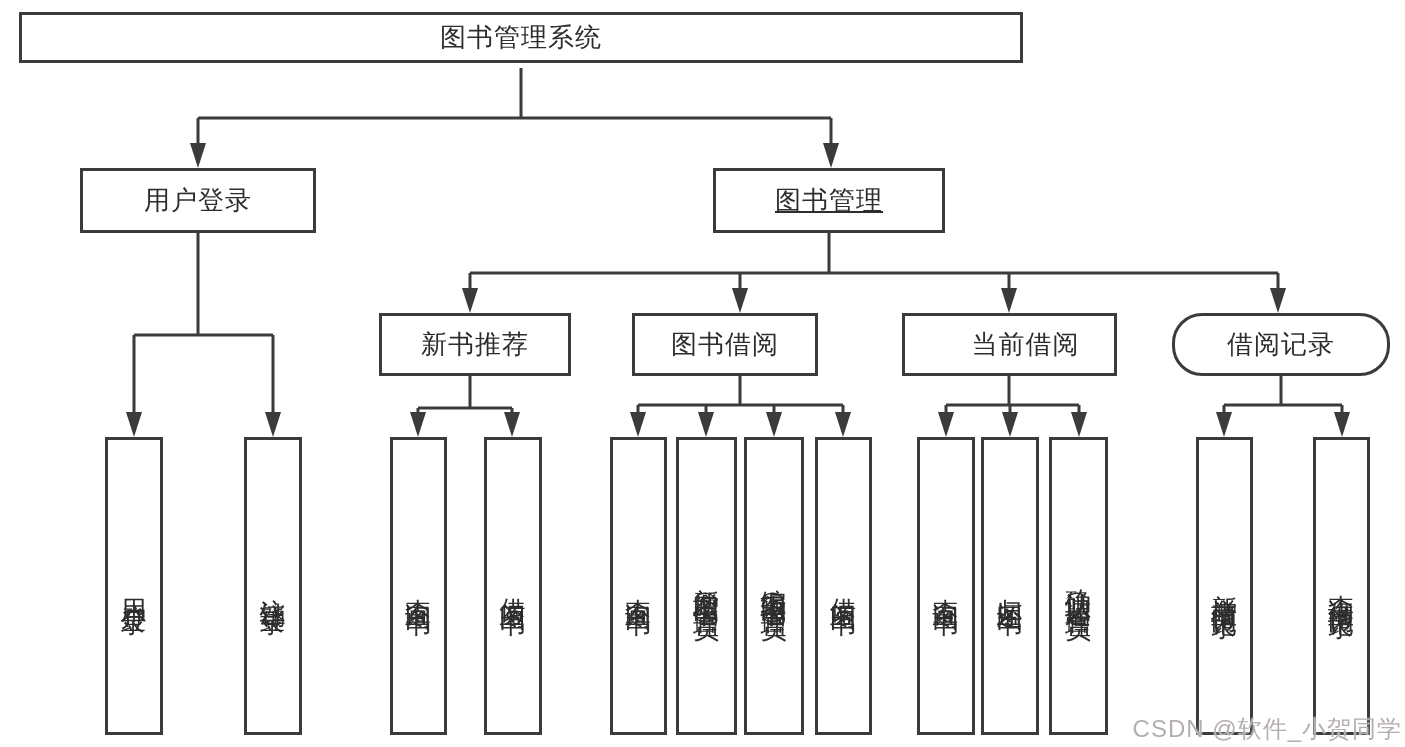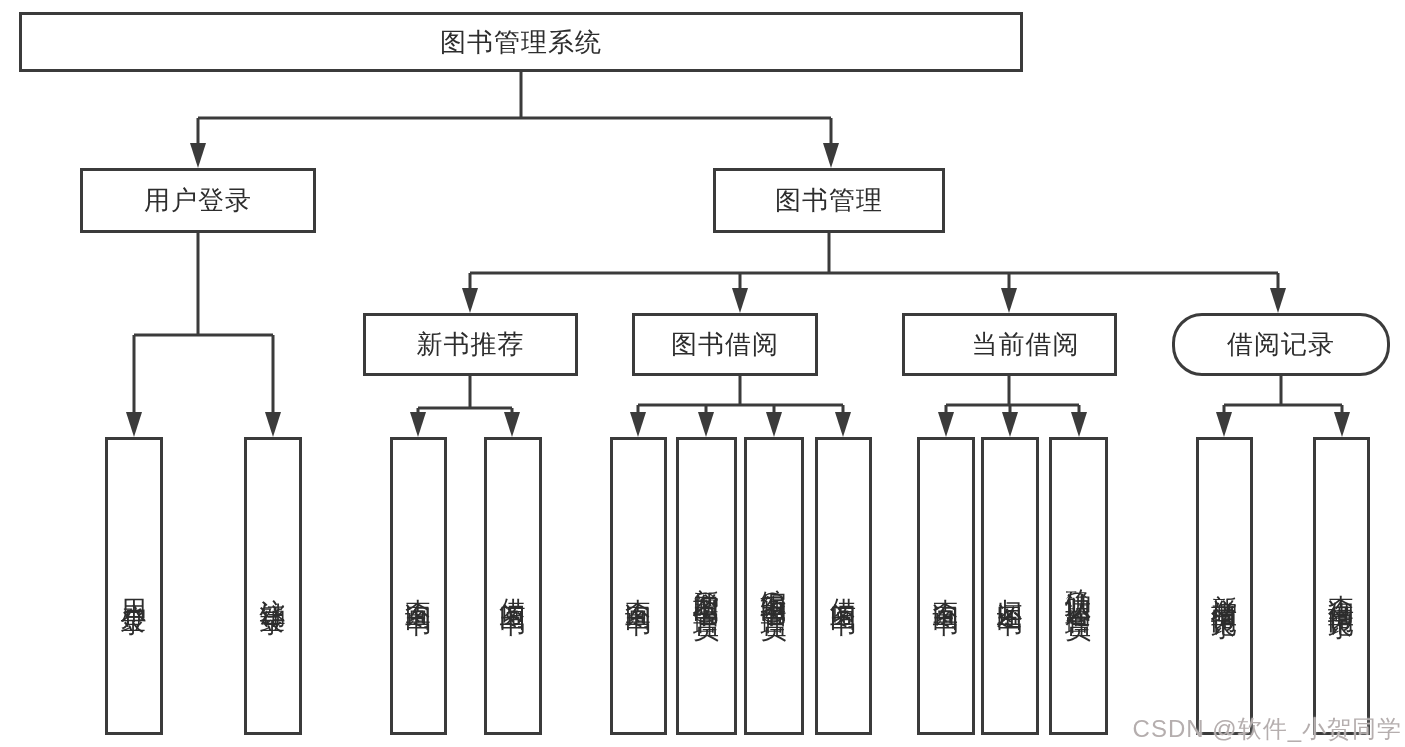--- a/index.html
+++ b/index.html
@@ -24,21 +24,21 @@
     position:absolute;
     box-sizing:border-box;
     border:3px solid var(--line);
     background:var(--background);
     display:flex;align-items:center;justify-content:center;
     z-index:1;
     font-size:26px;
     letter-spacing:1px;
     white-space:nowrap;
   }
-  .root{left:19px;top:12px;width:1004px;height:60px;}
+  .root{left:19px;top:12px;width:1004px;height:51px;}
   .l2{top:168px;height:65px;}
   .l3{top:313px;height:63px;}
   .leaf{top:437px;height:298px;}
   .leaf span{
     writing-mode:vertical-rl;
     text-orientation:mixed;
     letter-spacing:4px;
     line-height:1;
     white-space:nowrap;
   }
@@ -108,25 +108,25 @@
     </g>
   </svg>
 
   <div class="node root">
     <span>图书管理系统</span>
   </div>
 
   <div class="node l2" style="left:80px;width:236px;">
     <span>用户登录</span>
   </div>
-  <div class="node l2" style="left:713px;width:232px;">
+  <div class="node l2" style="left:713px;width:232px;text-decoration:underline;">
     <span>图书管理</span>
   </div>
 
-  <div class="node l3" style="left:363px;width:215px;">
+  <div class="node l3" style="left:379px;width:192px;">
     <span>新书推荐</span>
   </div>
   <div class="node l3" style="left:632px;width:186px;">
     <span>图书借阅</span>
   </div>
   <div class="node l3" style="left:902px;width:215px;padding-left:32px;">
     <span>当前借阅</span>
   </div>
   <div class="node l3" style="left:1172px;width:218px;border-radius:30px;">
     <span>借阅记录</span>

